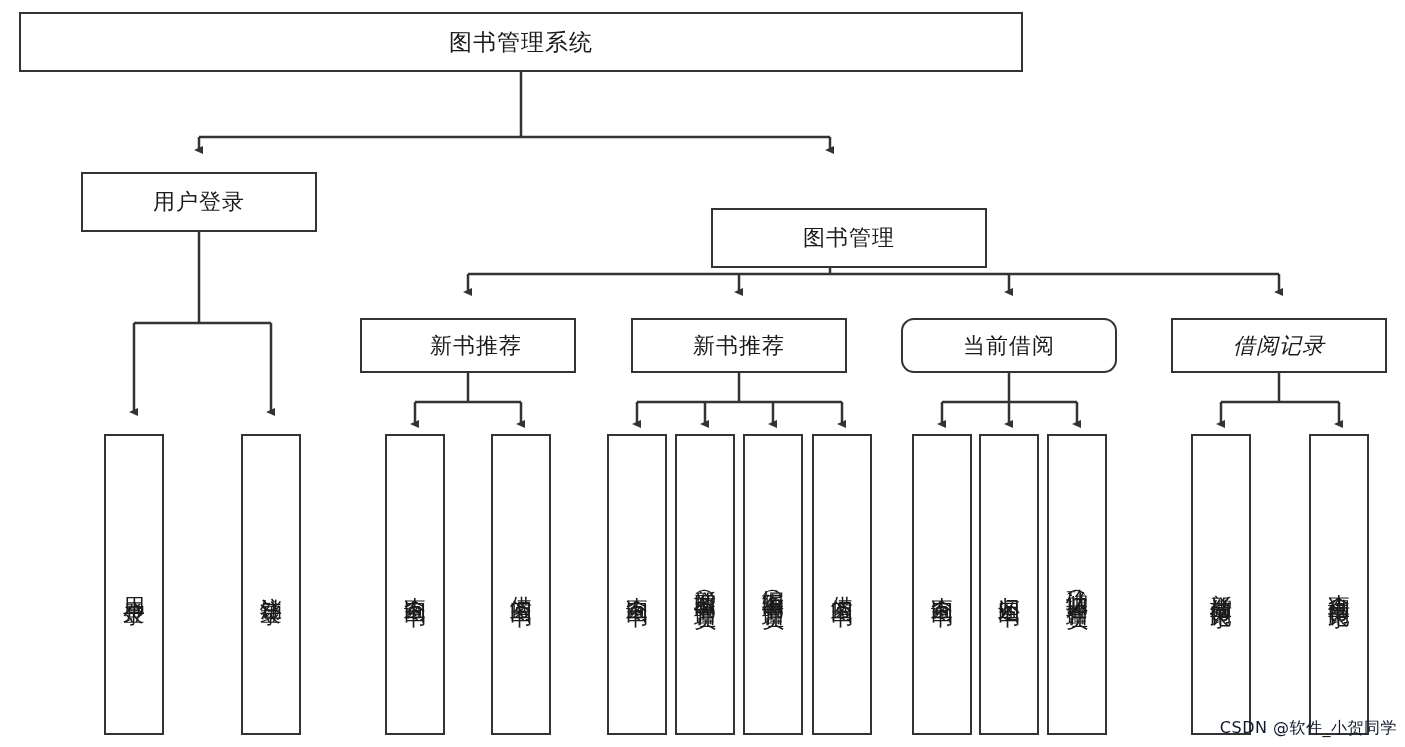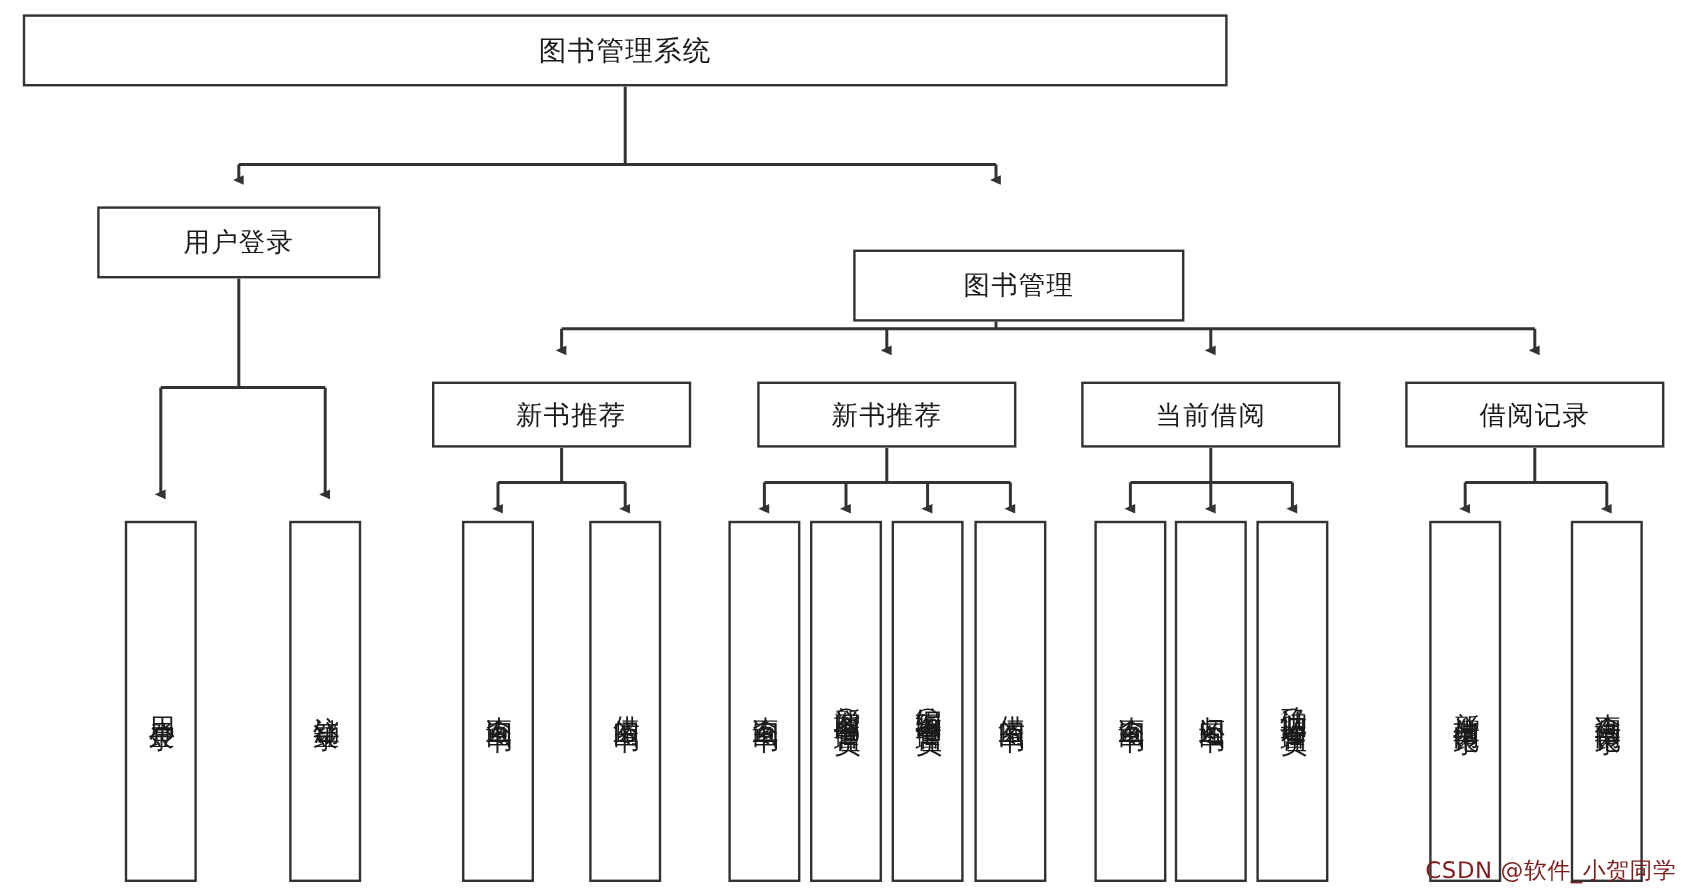--- a/index.html
+++ b/index.html
@@ -55,22 +55,22 @@
     text-orientation: upright;
     display: block;
   }
   .node.root {
     font-size: 23px;
   }
   #watermark {
     position: absolute;
     right: 8px;
     bottom: 8px;
-    font-size: 19px;
-    color: #7f1d1d;
+    font-size: 16px;
+    color: #0f172a;
     letter-spacing: 0.5px;
     white-space: nowrap;
     font-family: "DejaVu Sans", "Liberation Sans", sans-serif;
   }
 </style>
 </head>
 <body>
 
 <div id="canvas">
 
@@ -134,24 +134,24 @@
   <div class="node horiz" style="left:711px; top:172px; width:276px; height:60px;margin-top:36px;">
     <span class="label">图书管理</span>
   </div>
 
   <div class="node horiz" style="left:360px; top:318px; width:216px; height:55px;padding-left:16px;">
     <span class="label">新书推荐</span>
   </div>
   <div class="node horiz" style="left:631px; top:318px; width:216px; height:55px;">
     <span class="label">新书推荐</span>
   </div>
-  <div class="node horiz" style="left:901px; top:318px; width:216px; height:55px;">
+  <div class="node horiz" style="left:901px; top:318px; width:216px; height:55px;border-radius:13px;">
     <span class="label">当前借阅</span>
   </div>
-  <div class="node horiz" style="left:1171px; top:318px; width:216px; height:55px;">
+  <div class="node horiz" style="left:1171px; top:318px; width:216px; height:55px;font-style:italic;">
     <span class="label">借阅记录</span>
   </div>
 
   <div class="node vert" style="left:104px; top:434px; width:60px; height:301px;">
     <span class="label">用户登录</span>
   </div>
   <div class="node vert" style="left:241px; top:434px; width:60px; height:301px;">
     <span class="label">注销登录</span>
   </div>
 

